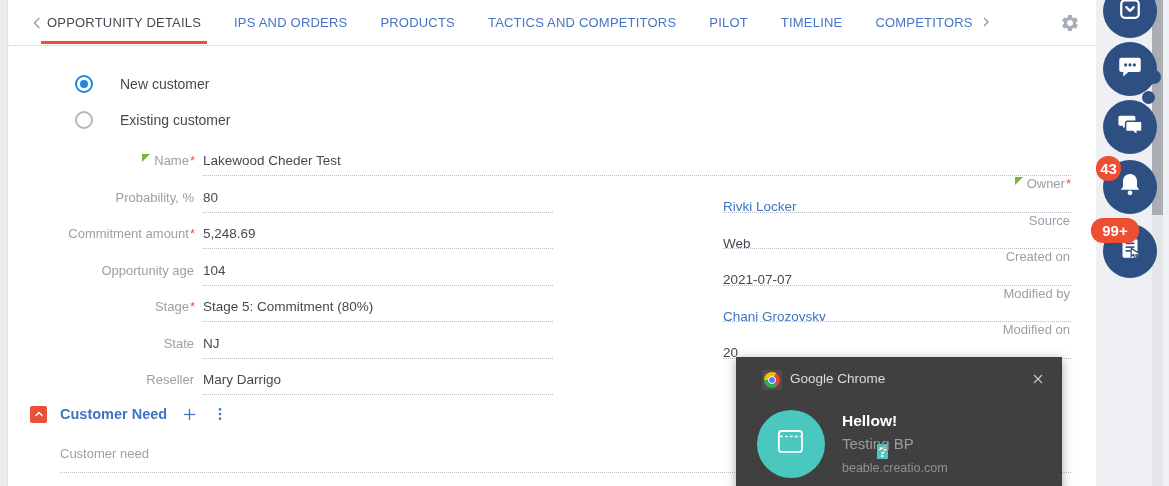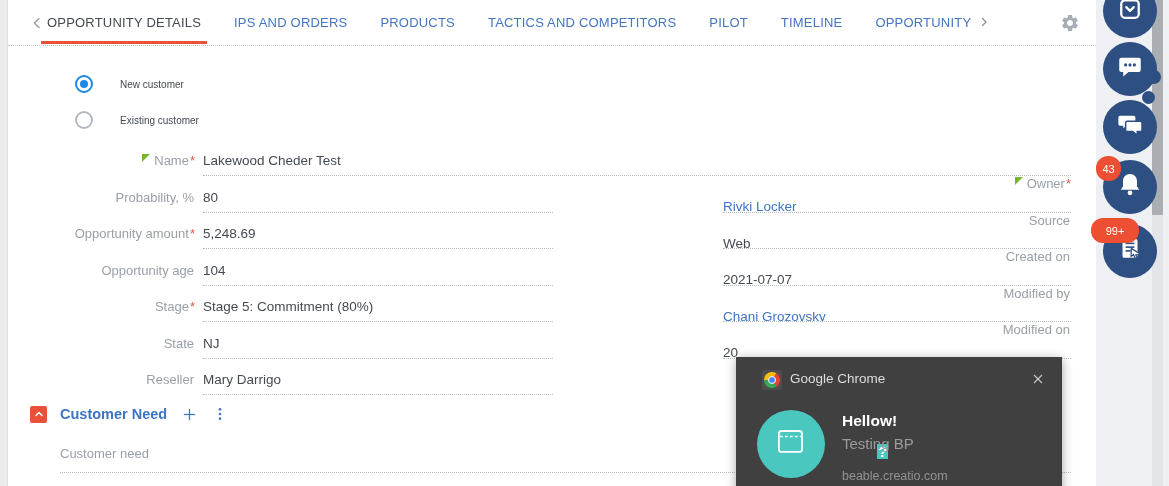--- a/index.html
+++ b/index.html
@@ -27,21 +27,21 @@
 
   
   .form { position:absolute; left:0; top:46px; width:1088px; height:440px; }
 
   .radio-row { position:absolute; left:67px; display:flex; align-items:center; gap:27px; height:22px; cursor:pointer; }
   .radio-row.r1 { top:27px; } .radio-row.r2 { top:63px;justify-content:center; }
   .radio { width:18px; height:18px; border-radius:50%; border:2px solid #b3b9c0; background:#fff; position:relative; flex:none; }
   .radio.sel { border-color:#1e88e5; }
   .radio.sel::after { content:""; position:absolute; left:3px; top:3px; width:8px; height:8px;
     border-radius:50%; background:#1e88e5; }
-  .radio-label { font-size:10px; color:#444a52; }
+  .radio-label { font-size:14px; color:#444a52; }
 
   .frow { display:flex; align-items:flex-end; }
   .flabel { font-size:13px; color:#9aa0a8; text-align:right; padding-bottom:8px; position:relative; white-space:nowrap; }
   .req { color:#e25a4a; margin-left:1px; }
   .fvalue { border-bottom:1px dotted #b9bfc6; padding-bottom:7px; font-size:13.5px; color:#444a52;
     white-space:nowrap; overflow:hidden; cursor:text; }
   .link { color:#3e74c4; cursor:pointer; }
   .changed::before { content:""; position:absolute; left:-12px; top:1px; width:0; height:0;
     border-top:8px solid #76b82a; border-right:8px solid transparent; }
 
@@ -71,21 +71,21 @@
   .cneed-field .flabel { padding-bottom:0; text-align:left; }
 
   
   .right-rail { position:absolute; left:1096px; top:0; width:73px; height:486px; background:#eef0f3; }
   .scroll-track { position:absolute; left:56px; top:0; width:11px; height:486px; background:#e3e5e8; }
   .scroll-thumb { position:absolute; left:56px; top:0; width:11px; height:215px; background:#aaadb2; cursor:grab; }
 
   .fab { position:absolute; left:1103px; width:54px; height:54px; border-radius:50%;
     background:#2d4f82; display:flex; align-items:center; justify-content:center; cursor:pointer; z-index:40; }
   .fab svg { width:30px; height:30px; }
-  .badge { position:absolute; z-index:45; background:#ee4e31; color:#fff; font-size:11px; font-weight:400;
+  .badge { position:absolute; z-index:45; background:#ee4e31; color:#fff; font-size:15px; font-weight:700;
     border-radius:12px; display:flex; align-items:center; justify-content:center; }
   .dot { position:absolute; background:#2d4f82; border-radius:50%; z-index:41; }
 
   
   .notification { position:absolute; left:736px; top:330px; width:326px; height:156px;
     background:#404040; z-index:50; box-shadow:0 2px 10px rgba(0,0,0,.35); cursor:pointer;margin-top:27px; }
   .notif-header { position:absolute; left:0; top:0; width:100%; height:44px; display:flex; align-items:center; }
   .chrome-tile { position:absolute; left:26px; top:13px; width:20px; height:20px; background:#4d4d4d;
     border-radius:2px; display:flex; align-items:center; justify-content:center; }
   .chrome-logo { width:16px; height:16px; border-radius:50%; position:relative;
@@ -94,21 +94,21 @@
     border:1.5px solid #fff; border-radius:50%; }
   .notif-app { position:absolute; left:54px; top:14px; font-size:13.5px; color:#dcdcdc; }
   .notif-close { position:absolute; right:16px; top:14px; width:16px; height:16px; cursor:pointer; }
   .notif-avatar { position:absolute; left:21px; top:53px; width:68px; height:68px; border-radius:50%;
     background:#4ac8c0; display:flex; align-items:center; justify-content:center; }
   .notif-avatar svg { width:44px; height:44px; }
   .glyph-q { position:absolute; left:141px; top:87px; font-size:15px; font-weight:700; color:#fff;
     background:#4ac8c0; padding:0 1px; line-height:15px; }
   .notif-title { position:absolute; left:106px; top:55px; font-size:15.5px; font-weight:700; color:#fff; }
   .notif-body { position:absolute; left:106px; top:78px; font-size:15px; color:#9b9b9b;text-align:center; }
-  .notif-source { position:absolute; left:106px; top:112px; font-size:12.5px; color:#919191; }
+  .notif-source { position:absolute; left:106px; top:104px; font-size:12.5px; color:#919191; }
 </style>
 </head>
 <body>
 
 <div class="screen">
   <div class="left-strip"></div>
 
   <div class="content">
 
     <div class="tabbar">
@@ -118,21 +118,21 @@
           </svg>
       </span>
       <div class="tabs">
         <div class="tab active">OPPORTUNITY DETAILS</div>
         <div class="tab">IPS AND ORDERS</div>
         <div class="tab">PRODUCTS</div>
         <div class="tab">TACTICS AND COMPETITORS</div>
         <div class="tab">PILOT</div>
         <div class="tab">TIMELINE</div>
         <div class="tab">
-          <span>OPPORTUNITY</span>
+          <span>COMPETITORS</span>
           <span class="ovf-chevron">
             <svg width="12" height="12" viewBox="0 0 24 24">
                 <polyline points="9,5 16,12 9,19" fill="none" stroke="#8a8f96" stroke-width="2.4" stroke-linecap="round" stroke-linejoin="round"></polyline>
               </svg>
           </span>
         </div>
       </div>
       <span class="gear">
         <svg viewBox="0 0 24 24" fill="#a7adb5">
             <path d="M19.14 12.94c.04-.3.06-.61.06-.94s-.02-.64-.07-.94l2.03-1.58c.18-.14.23-.41.12-.61l-1.92-3.32c-.12-.22-.37-.29-.59-.22l-2.39.96c-.5-.38-1.03-.7-1.62-.94l-.36-2.54c-.04-.24-.24-.41-.48-.41h-3.84c-.24 0-.43.17-.47.41l-.36 2.54c-.59.24-1.13.57-1.62.94l-2.39-.96c-.22-.08-.47 0-.59.22L2.74 8.87c-.12.21-.08.47.12.61l2.03 1.58c-.05.3-.09.63-.09.94s.02.64.07.94l-2.03 1.58c-.18.14-.23.41-.12.61l1.92 3.32c.12.22.37.29.59.22l2.39-.96c.5.38 1.03.7 1.62.94l.36 2.54c.05.24.24.41.48.41h3.84c.24 0 .44-.17.47-.41l.36-2.54c.59-.24 1.13-.56 1.62-.94l2.39.96c.22.08.47 0 .59-.22l1.92-3.32c.12-.22.07-.47-.12-.61l-2.01-1.58zM12 15.6c-1.98 0-3.6-1.62-3.6-3.6s1.62-3.6 3.6-3.6 3.6 1.62 3.6 3.6-1.62 3.6-3.6 3.6z"></path>
@@ -155,21 +155,21 @@
         <div class="flabel"><span class="changed" style="position:relative;"><span>Name</span></span><span class="req">*</span></div>
         <div class="fvalue">Lakewood Cheder Test</div>
       </div>
 
       <div class="col-left">
         <div class="frow">
           <div class="flabel"><span>Probability, %</span><span class="req"></span></div>
           <div class="fvalue">80</div>
         </div>
         <div class="frow">
-          <div class="flabel"><span>Opportunity amount</span><span class="req">*</span></div>
+          <div class="flabel"><span>Commitment amount</span><span class="req">*</span></div>
           <div class="fvalue">5,248.69</div>
         </div>
         <div class="frow">
           <div class="flabel"><span>Opportunity age</span><span class="req"></span></div>
           <div class="fvalue">104</div>
         </div>
         <div class="frow">
           <div class="flabel"><span>Stage</span><span class="req">*</span></div>
           <div class="fvalue">Stage 5: Commitment (80%)</div>
         </div>

